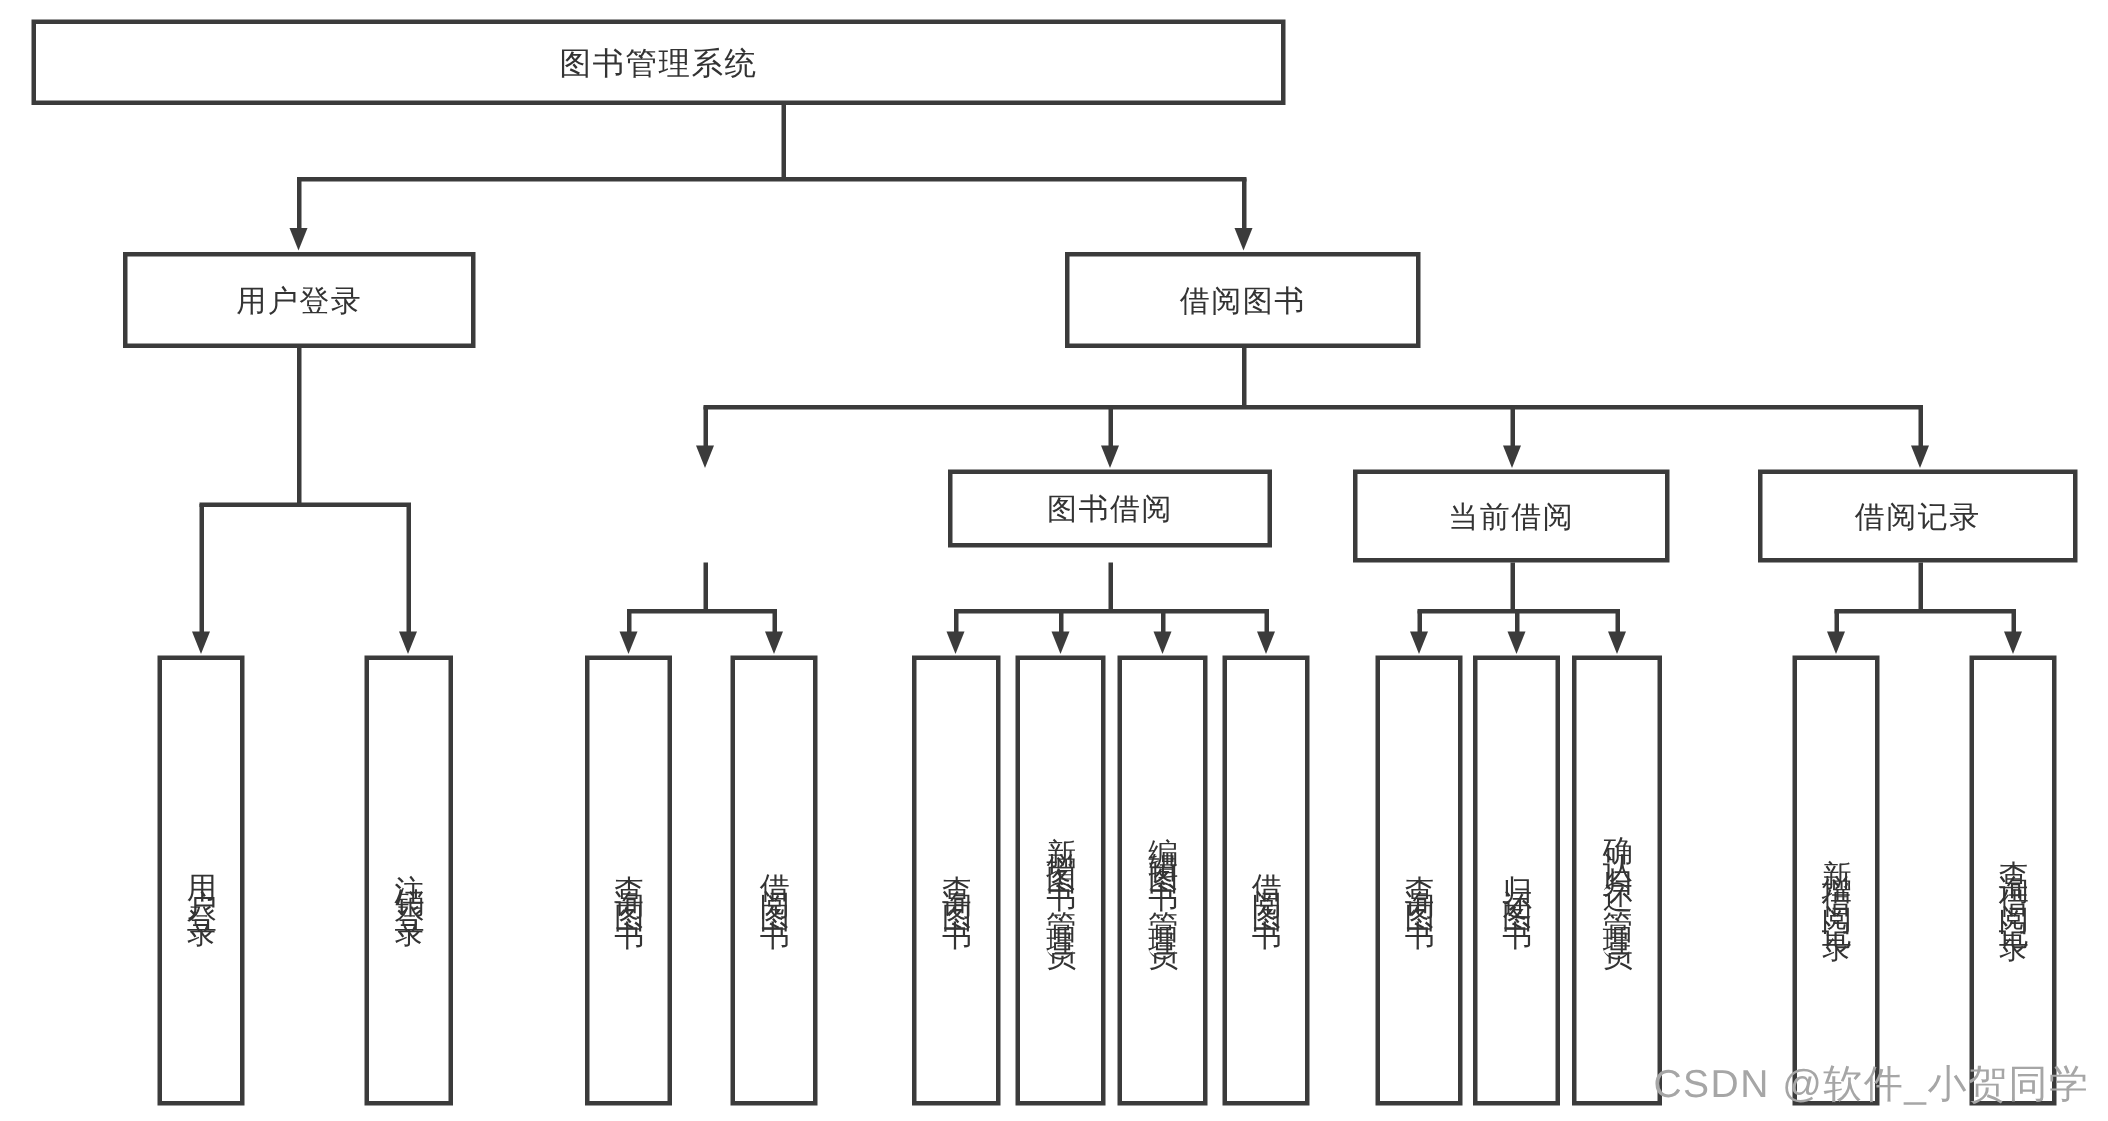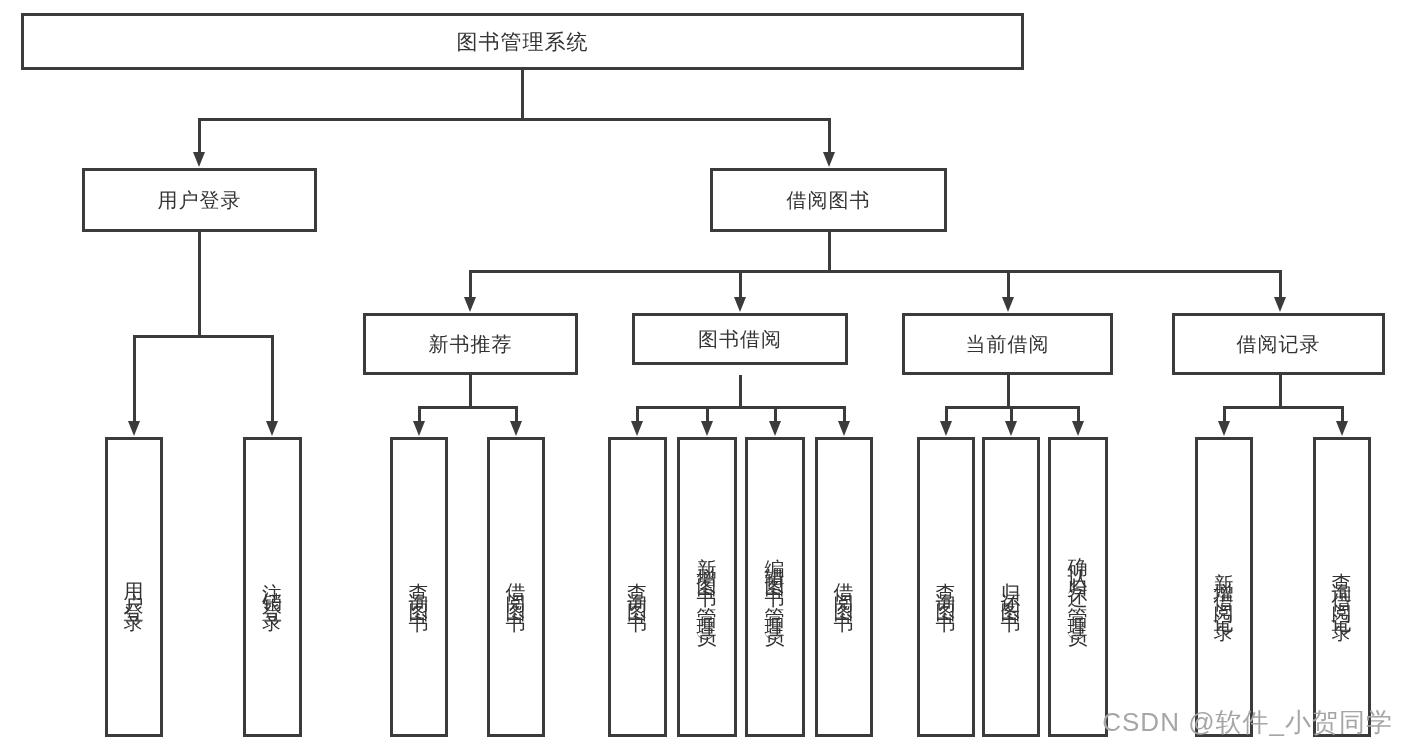--- a/index.html
+++ b/index.html
@@ -59,34 +59,31 @@
     letter-spacing:1px;
     z-index:20;
     white-space:nowrap;
   }
 </style>
 </head>
 <body>
 
 <div id="canvas">
 
-  <div class="hbox root" style="left:21px;top:13px;width:1003px;height:57px">
+  <div class="hbox root" style="left:21px;top:13px;width:836px;height:57px">
     <span>图书管理系统</span>
   </div>
 
   <div class="hbox" style="left:82px;top:168px;width:235px;height:64px">
     <span>用户登录</span>
   </div>
   <div class="hbox" style="left:710px;top:168px;width:237px;height:64px">
     <span>借阅图书</span>
   </div>
 
-  <div class="hbox" style="left:363px;top:313px;width:215px;height:62px">
-    <span>新书推荐</span>
-  </div>
   <div class="hbox" style="left:632px;top:313px;width:216px;height:52px">
     <span>图书借阅</span>
   </div>
   <div class="hbox" style="left:1172px;top:313px;width:213px;height:62px">
     <span>借阅记录</span>
   </div>
   <div class="hbox" style="left:902px;top:313px;width:211px;height:62px">
     <span>当前借阅</span>
   </div>
 

